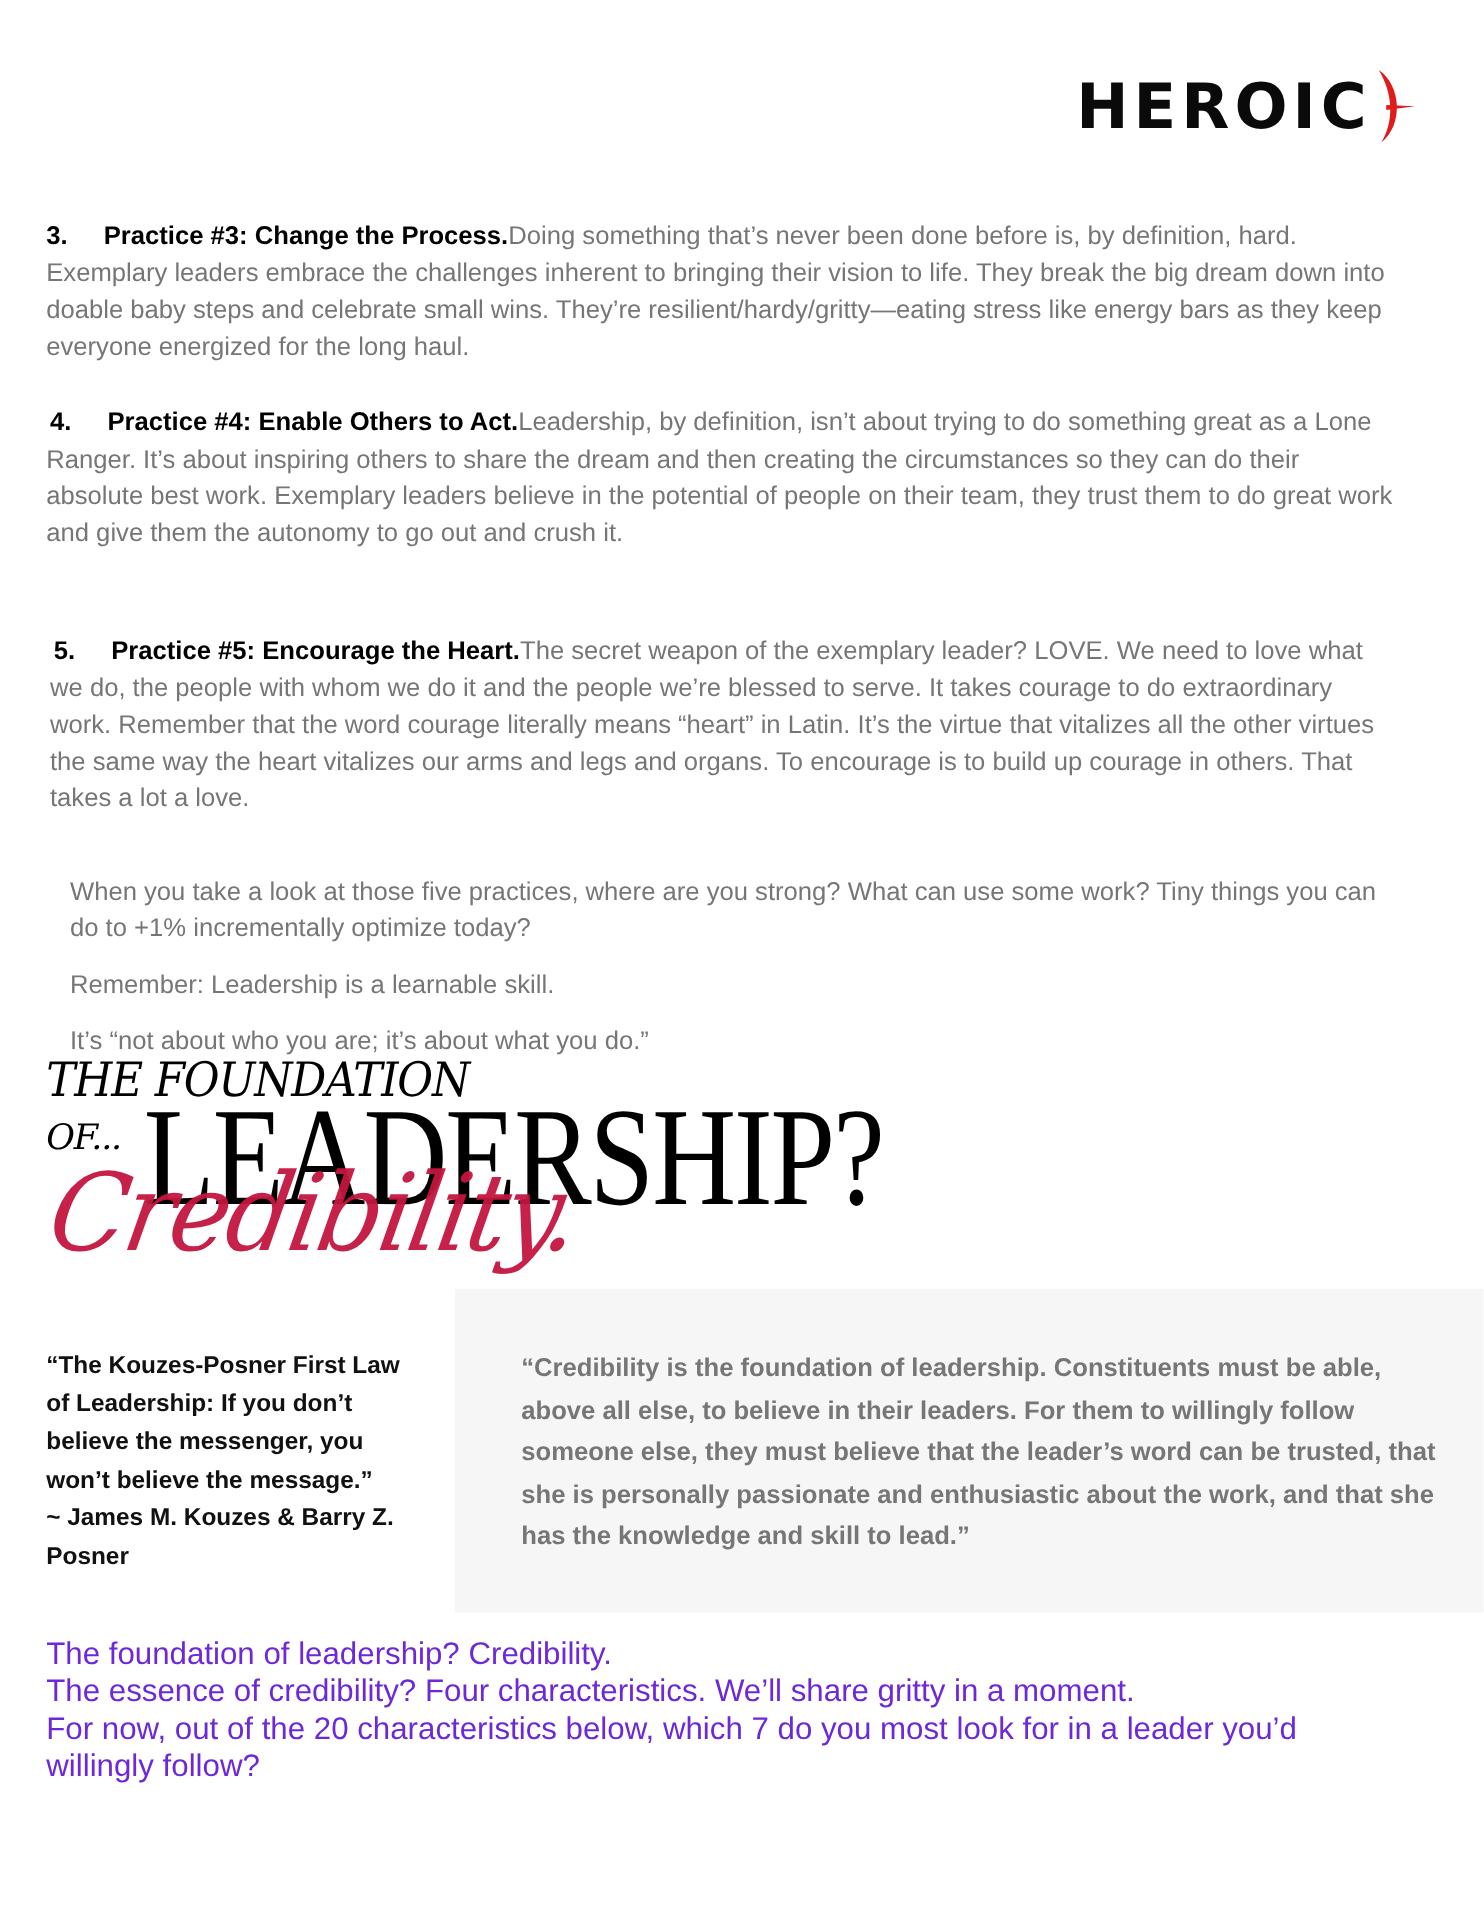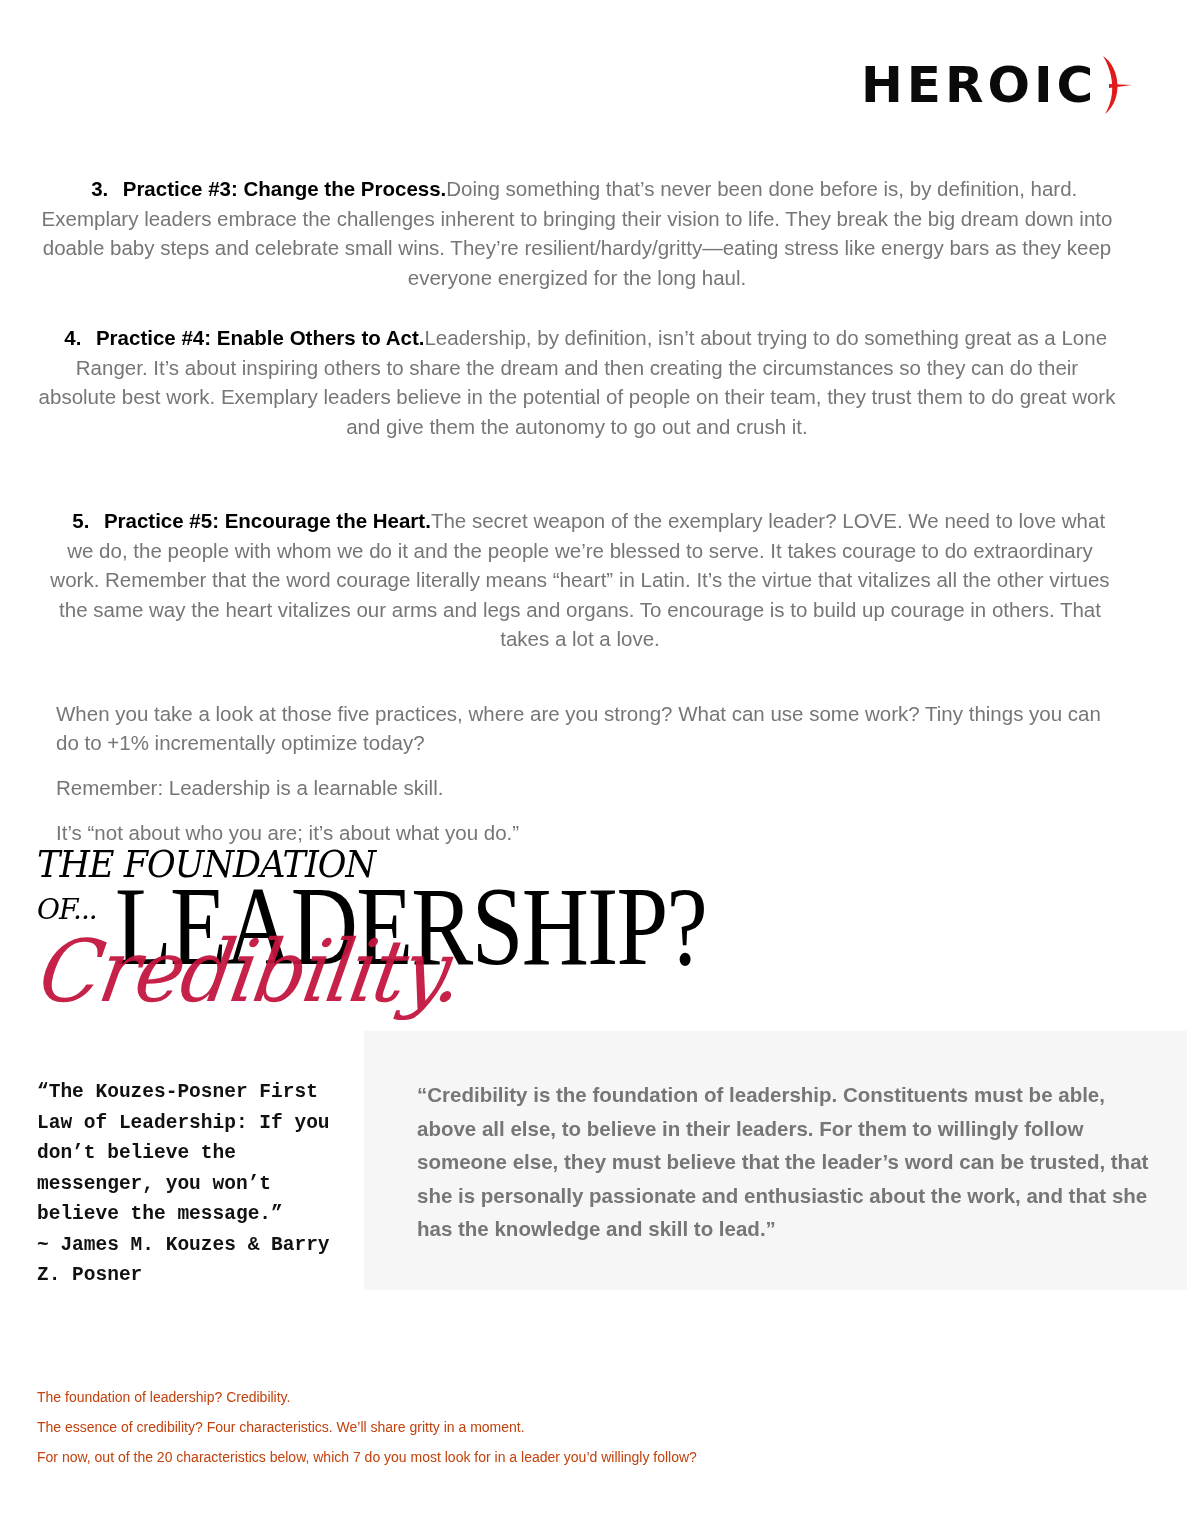--- a/index.html
+++ b/index.html
@@ -13,21 +13,21 @@
     display: flex; align-items: center; margin-left: 13px;
   }
   .logo-text {
     font-family: "DejaVu Sans", sans-serif; font-weight: bold;
     font-size: 50px; letter-spacing: 4px; color: #0a0a0a; line-height: 1;
   }
   .logo-mark { margin-left: 2px; width: 34px; height: 62px; }
 
   .para {
     position: absolute; left: 37px; width: 1080px;
-    font-size: 20.5px; line-height: 29.5px; color: #767676; text-align: center;
+    font-size: 20.5px; line-height: 29.5px; color: #767676;
   }
   .para .num { color: #000; font-weight: bold; display: inline-block; width: 46px; }
   .para .head { color: #000; font-weight: bold; }
   .p3 { top: 174px; }
   .p4 { top: 323px; left: 37px; }
   .p4 .num { padding-left: 3px; width: 46px; }
   .p5 { top: 506px; left: 40px; }
   .p5 .num { padding-left: 3px; }
 
   .reflect {
@@ -64,27 +64,27 @@
   .grey-box {
     position: absolute; left: 364px; top: 1031px; width: 823px; height: 259px;
     background: #f6f6f6;
   }
   .bigquote {
     position: absolute; left: 417px; top: 1078px; width: 740px;
     font-size: 20.5px; line-height: 33.5px; color: #767676; font-weight: bold;
   }
   .sidequote {
     position: absolute; left: 37px; top: 1077px; width: 300px;
-    font-size: 19.5px; line-height: 30.5px; font-weight: bold; color: #111; font-family: Liberation Mono, monospace;
+    font-size: 19.5px; line-height: 30.5px; font-weight: bold; color: #111;
   }
   .sidequote div { margin: 0; }
 
   .closing {
-    position: absolute; left: 37px; top: 1382px; width: 1080px;
-    font-size: 14px; line-height: 30px; color: #c2410c;
+    position: absolute; left: 37px; top: 1308px; width: 1080px;
+    font-size: 25px; line-height: 30px; color: #6d28d9;
   }
 </style>
 </head>
 <body>
 
 <div class="logo">
   <span class="logo-text">HEROIC</span>
   <svg class="logo-mark" viewBox="0 0 34 62">
     <path d="M4 2 C22 14 24 46 6 60 C16 44 16 22 4 2 Z" fill="#e01b1b"></path>
     <path d="M10 30 L33 31 L10 34 Z" fill="#e01b1b"></path>

